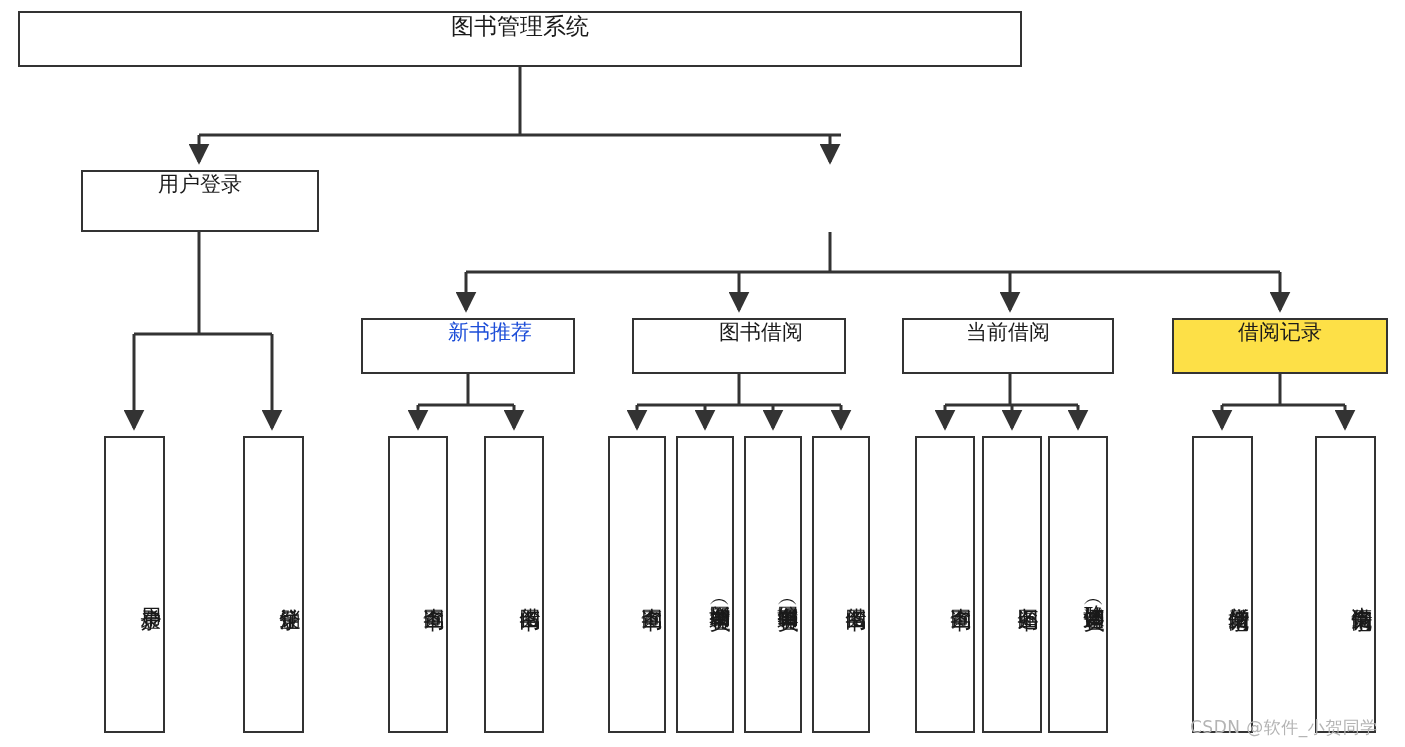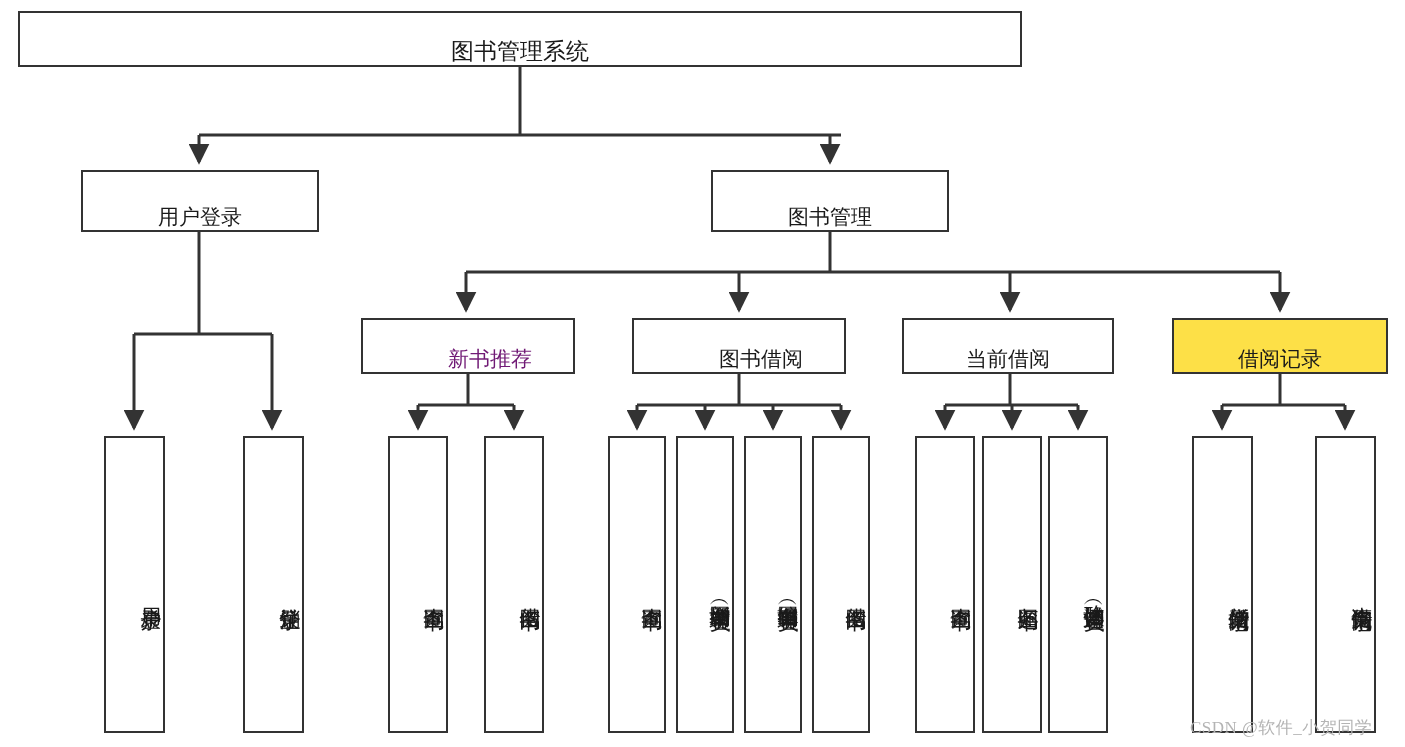--- a/index.html
+++ b/index.html
@@ -26,21 +26,21 @@
     width: 1405px;
     height: 747px;
     pointer-events: none;
   }
   .node {
     position: absolute;
     box-sizing: border-box;
     border: 2px solid #333333;
     background: #ffffff;
     display: flex;
-    align-items: flex-end;
+    align-items: flex-start;
     justify-content: center;
     text-align: center;
     color: #1a1a1a;
     line-height: 1.18;
   }
   .node.root {
     font-size: 23px;
   }
   .node.l1 {
     font-size: 21px;
@@ -61,21 +61,20 @@
     display: block;
     writing-mode: vertical-rl;
     text-orientation: upright;
   }
   .watermark {
     position: absolute;
     font-size: 17px;
     color: #b4b4b4;
     white-space: nowrap;
     letter-spacing: 0.5px;
-    font-family: Liberation Serif, serif;
   }
 </style>
 </head>
 <body>
 
 <div id="diagram" style="background: rgb(255, 255, 255);">
 
   <svg id="connectors" viewBox="0 0 1405 747" preserveAspectRatio="none" aria-hidden="true">
     <defs>
       <marker id="arrow" viewBox="0 0 12 12" refX="10.5" refY="6" markerWidth="7" markerHeight="7" orient="auto-start-reverse">
@@ -126,25 +125,22 @@
     </g>
   </svg>
 
   <div class="node root" style="left: 18px; top: 11px; width: 1004px; height: 56px; border-color: rgb(51, 51, 51); background: rgb(255, 255, 255); color: rgb(26, 26, 26);">
     <span>图书管理系统</span>
   </div>
 
   <div class="node l1" style="left: 81px; top: 170px; width: 238px; height: 62px; border-color: rgb(51, 51, 51); background: rgb(255, 255, 255); color: rgb(26, 26, 26);">
     <span>用户登录</span>
   </div>
-  <div class="node l1" style="left: 711px; top: 170px; width: 238px; height: 62px; border-color: rgb(51, 51, 51); background: rgb(255, 255, 255); color: rgb(26, 26, 26);">
-    <span>图书管理</span>
-  </div>
 
-  <div class="node l2" style="left: 361px; top: 318px; width: 214px; height: 56px; border-color: rgb(51, 51, 51); background: rgb(255, 255, 255); color: #701a75; padding-left: 44px;">
+  <div class="node l2" style="left: 361px; top: 318px; width: 214px; height: 56px; border-color: rgb(51, 51, 51); background: rgb(255, 255, 255); color: #1d4ed8; padding-left: 44px;">
     <span>新书推荐</span>
   </div>
   <div class="node l2" style="left: 632px; top: 318px; width: 214px; height: 56px; border-color: rgb(51, 51, 51); background: rgb(255, 255, 255); color: rgb(26, 26, 26); padding-left: 44px;">
     <span>图书借阅</span>
   </div>
   <div class="node l2" style="left: 902px; top: 318px; width: 212px; height: 56px; border-color: rgb(51, 51, 51); background: rgb(255, 255, 255); color: rgb(26, 26, 26);">
     <span>当前借阅</span>
   </div>
   <div class="node l2" style="left: 1172px; top: 318px; width: 216px; height: 56px; border-color: rgb(51, 51, 51); background: #fde047; color: rgb(26, 26, 26);">
     <span>借阅记录</span>

